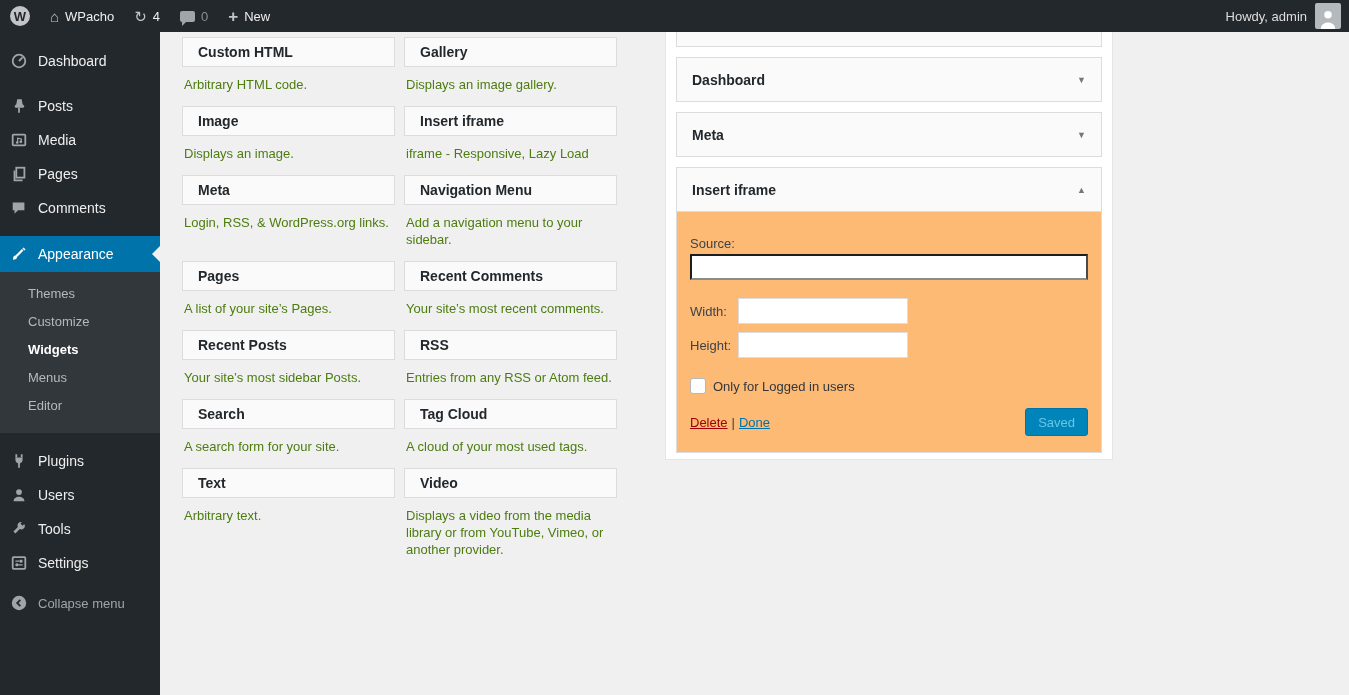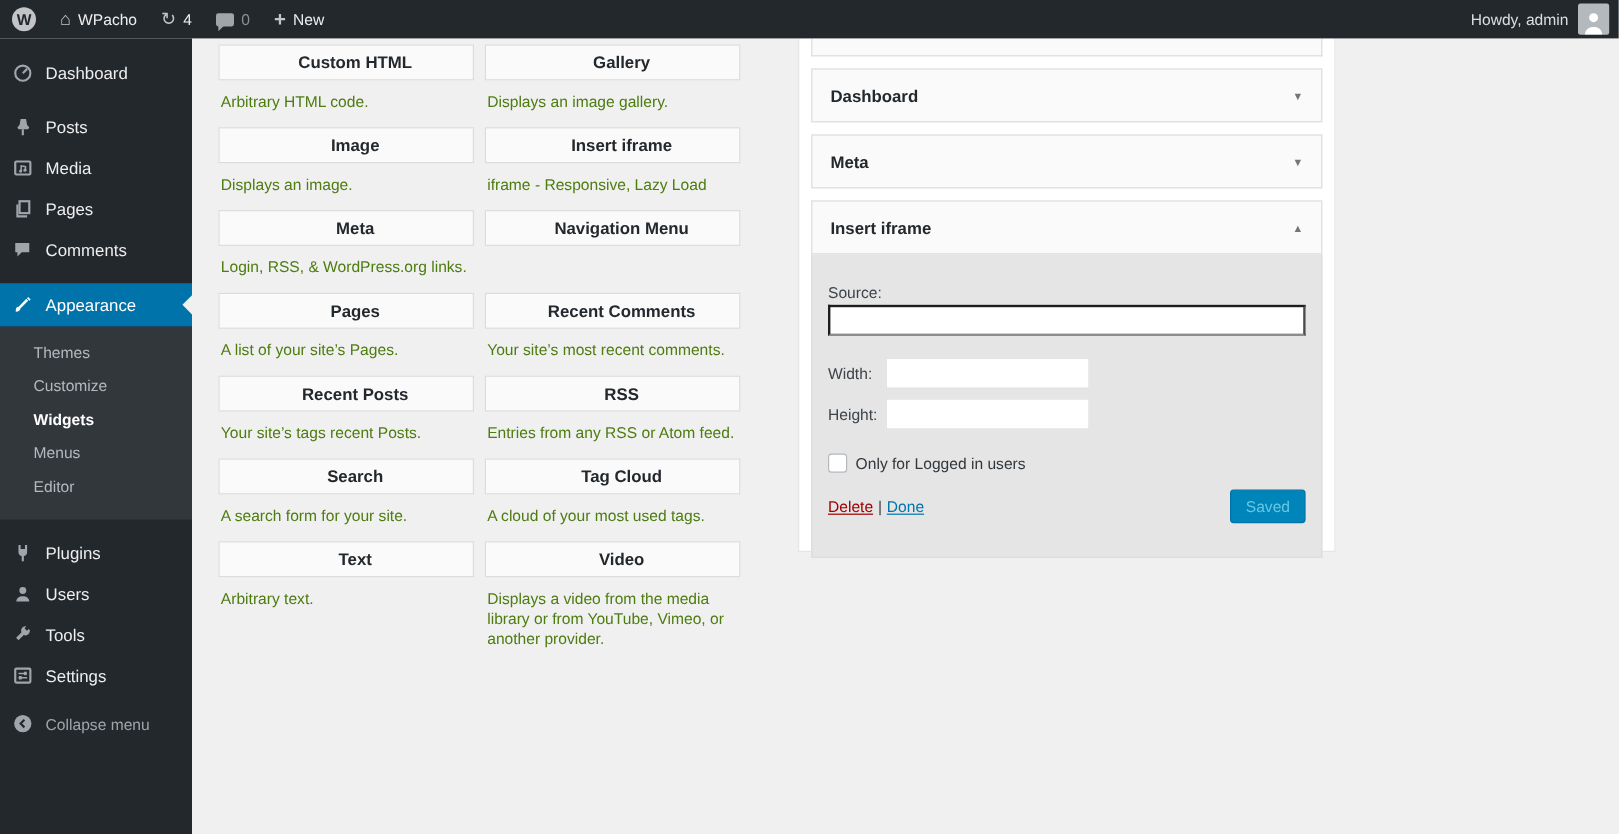--- a/index.html
+++ b/index.html
@@ -56,35 +56,35 @@
   .collapse-item { margin-top:6px; color:#a0a5aa; font-size:13px; }
 
   
   .content { position:absolute; left:160px; top:32px; right:0; bottom:0; background:#f0f0f1; }
 
   
   .aw-grid { position:absolute; left:22px; top:5px; width:435px;
     display:grid; grid-template-columns:213px 213px; column-gap:9px; }
   .aw-card { height:30px; border:1px solid #dcdcde; background:#fafafa;
     display:flex; align-items:center; padding-left:15px;
-    font-size:14px; font-weight:bold; color:#23282d; cursor:move;justify-content:center; }
+    font-size:14px; font-weight:bold; color:#23282d; cursor:move; }
   .aw-desc { margin:9px 2px 13px; font-size:13px; color:#4d7c0f; line-height:17px; }
 
   
   .widgets-holder { position:absolute; left:505px; top:0; width:448px; height:428px;
     background:#fff; border:1px solid #e5e5e5; border-top:none; padding:0 10px; }
   .partial-panel { height:15px; border:1px solid #dcdcde; border-top:none;
     background:#fafafa; margin-bottom:10px; }
   .panel { margin-bottom:10px; }
   .panel-header { height:45px; border:1px solid #dcdcde; background:#fafafa;
     display:flex; align-items:center; justify-content:space-between;
     padding:0 15px; font-size:14px; font-weight:bold; color:#23282d; cursor:pointer; }
   .panel-arrow { font-size:9px; color:#72777c; }
-  .panel-body { border:1px solid #dcdcde; border-top:none; background:#e5e5e5;
-    padding:14px 13px 28px; }
+  .panel-body { border:1px solid #dcdcde; border-top:none; background:#fdba74;
+    padding:14px 13px 16px; }
 
   .field-label { font-size:13px; color:#3c434a; display:block; }
   .source-label { margin-top:10px; }
   .source-input { width:100%; height:26px; margin-top:3px; background:#fff;
     border:2px solid #1d1d1d; border-right-color:#4a4a4a; border-bottom-color:#8c8c8c;
     padding:0 6px; font-size:13px; outline:none; }
   .dim-row { display:flex; align-items:center; margin-top:18px; }
   .dim-row.second { margin-top:8px; }
   .dim-label { width:48px; font-size:13px; color:#3c434a; }
   .dim-input { width:170px; height:26px; border:1px solid #dcdcde; background:#fff;
@@ -293,38 +293,39 @@
     <div class="aw-cell">
       <div class="aw-card">
           <span>Meta</span>
         </div>
       <div class="aw-desc">Login, RSS, &amp; WordPress.org links.</div>
     </div>
     <div class="aw-cell">
       <div class="aw-card">
           <span>Navigation Menu</span>
         </div>
+      <div class="aw-desc">Add a navigation menu to your sidebar.</div>
     </div>
     <div class="aw-cell">
       <div class="aw-card">
           <span>Pages</span>
         </div>
       <div class="aw-desc">A list of your site’s Pages.</div>
     </div>
     <div class="aw-cell">
       <div class="aw-card">
           <span>Recent Comments</span>
         </div>
       <div class="aw-desc">Your site’s most recent comments.</div>
     </div>
     <div class="aw-cell">
       <div class="aw-card">
           <span>Recent Posts</span>
         </div>
-      <div class="aw-desc">Your site’s tags recent Posts.</div>
+      <div class="aw-desc">Your site’s most sidebar Posts.</div>
     </div>
     <div class="aw-cell">
       <div class="aw-card">
           <span>RSS</span>
         </div>
       <div class="aw-desc">Entries from any RSS or Atom feed.</div>
     </div>
     <div class="aw-cell">
       <div class="aw-card">
           <span>Search</span>

